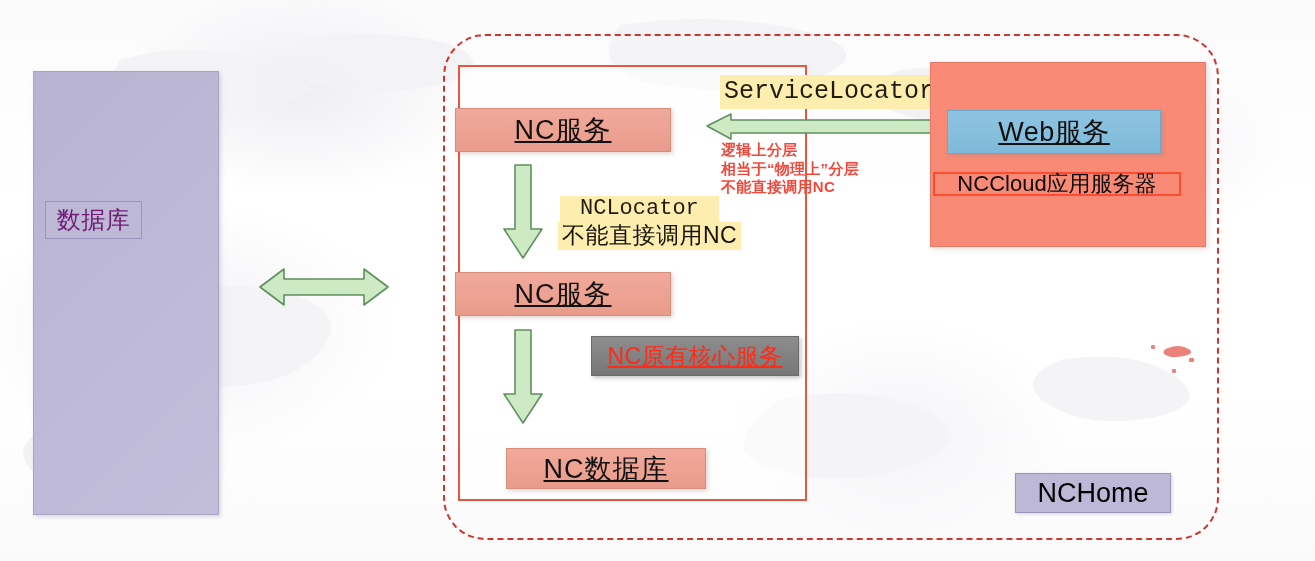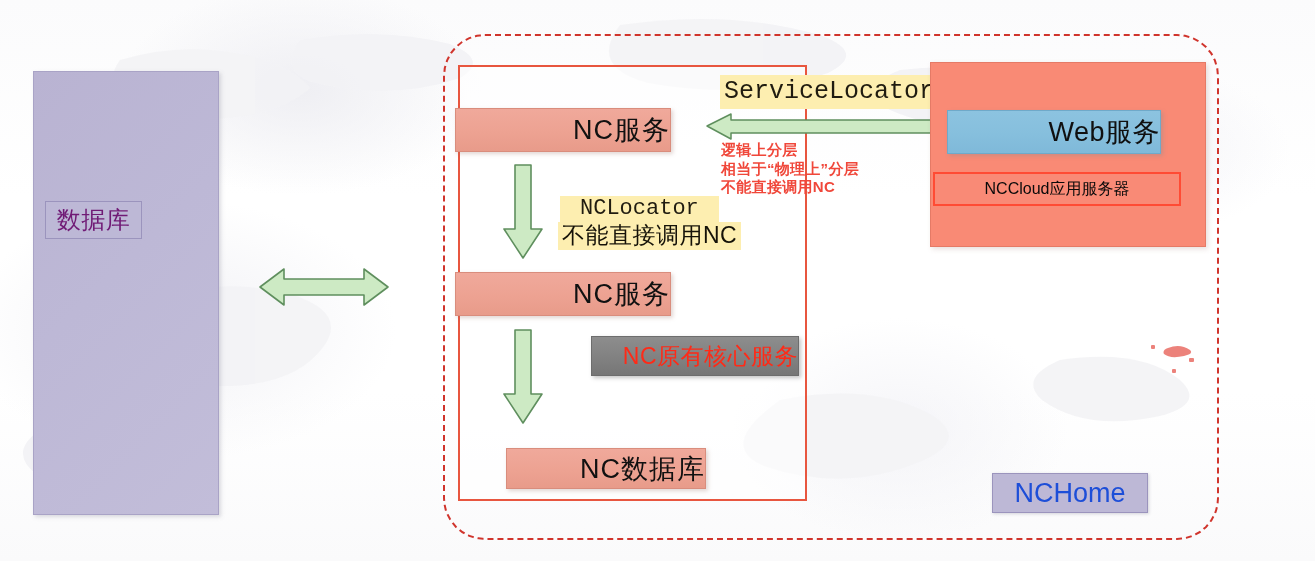--- a/index.html
+++ b/index.html
@@ -29,22 +29,23 @@
     width: 1315px; height: 561px;
     pointer-events: none;
   }
 
   
   .box {
     position: absolute;
     box-sizing: border-box;
     display: flex;
     align-items: center;
-    justify-content: flex-end;
-    white-space: nowrap;
+    justify-content: center;
+    white-space: nowrap;
+    text-decoration: underline;
   }
 
   
   #db-panel {
     left: 33px; top: 71px;
     width: 186px; height: 444px;
     background: linear-gradient(135deg, #b9b3d2 0%, #bdb8d6 45%, #c2bdd9 100%);
     border: 1px solid #a9a3c6;
     box-shadow: 2px 2px 4px rgba(120,120,140,0.25);
   }
@@ -123,40 +124,40 @@
     box-shadow: 2px 2px 4px rgba(110,140,160,0.3);
     font-size: 27px;
     color: #101010;
     letter-spacing: 0.5px;
   }
 
   
   #nccloud-label {
     position: absolute;
     left: 933px; top: 172px;
-    width: 248px; height: 34px;
+    width: 248px; height: 24px;
     display: flex; align-items: center; justify-content: center;
     border: 2px solid #ff4b34;
     background: rgba(250,140,120,0.32);
-    font-size: 16px;
+    font-size: 22px;
     color: #0a0a0a;
     white-space: nowrap;
     box-sizing: border-box;
   }
 
   
   #nchome-label {
     position: absolute;
-    left: 992px; top: 473px;
+    left: 1015px; top: 473px;
     width: 154px; height: 38px;
     display: flex; align-items: center; justify-content: center;
     background: #bdb8d6;
     border: 1px solid #9b94bd;
     font-size: 27px;
-    color: #1d4ed8;
+    color: #000000;
     box-shadow: 1px 1px 3px rgba(120,120,140,0.3);
   }
 
   
   .hl {
     position: absolute;
     background: #fdeeb0;
     white-space: nowrap;
     line-height: 1.12;
   }

